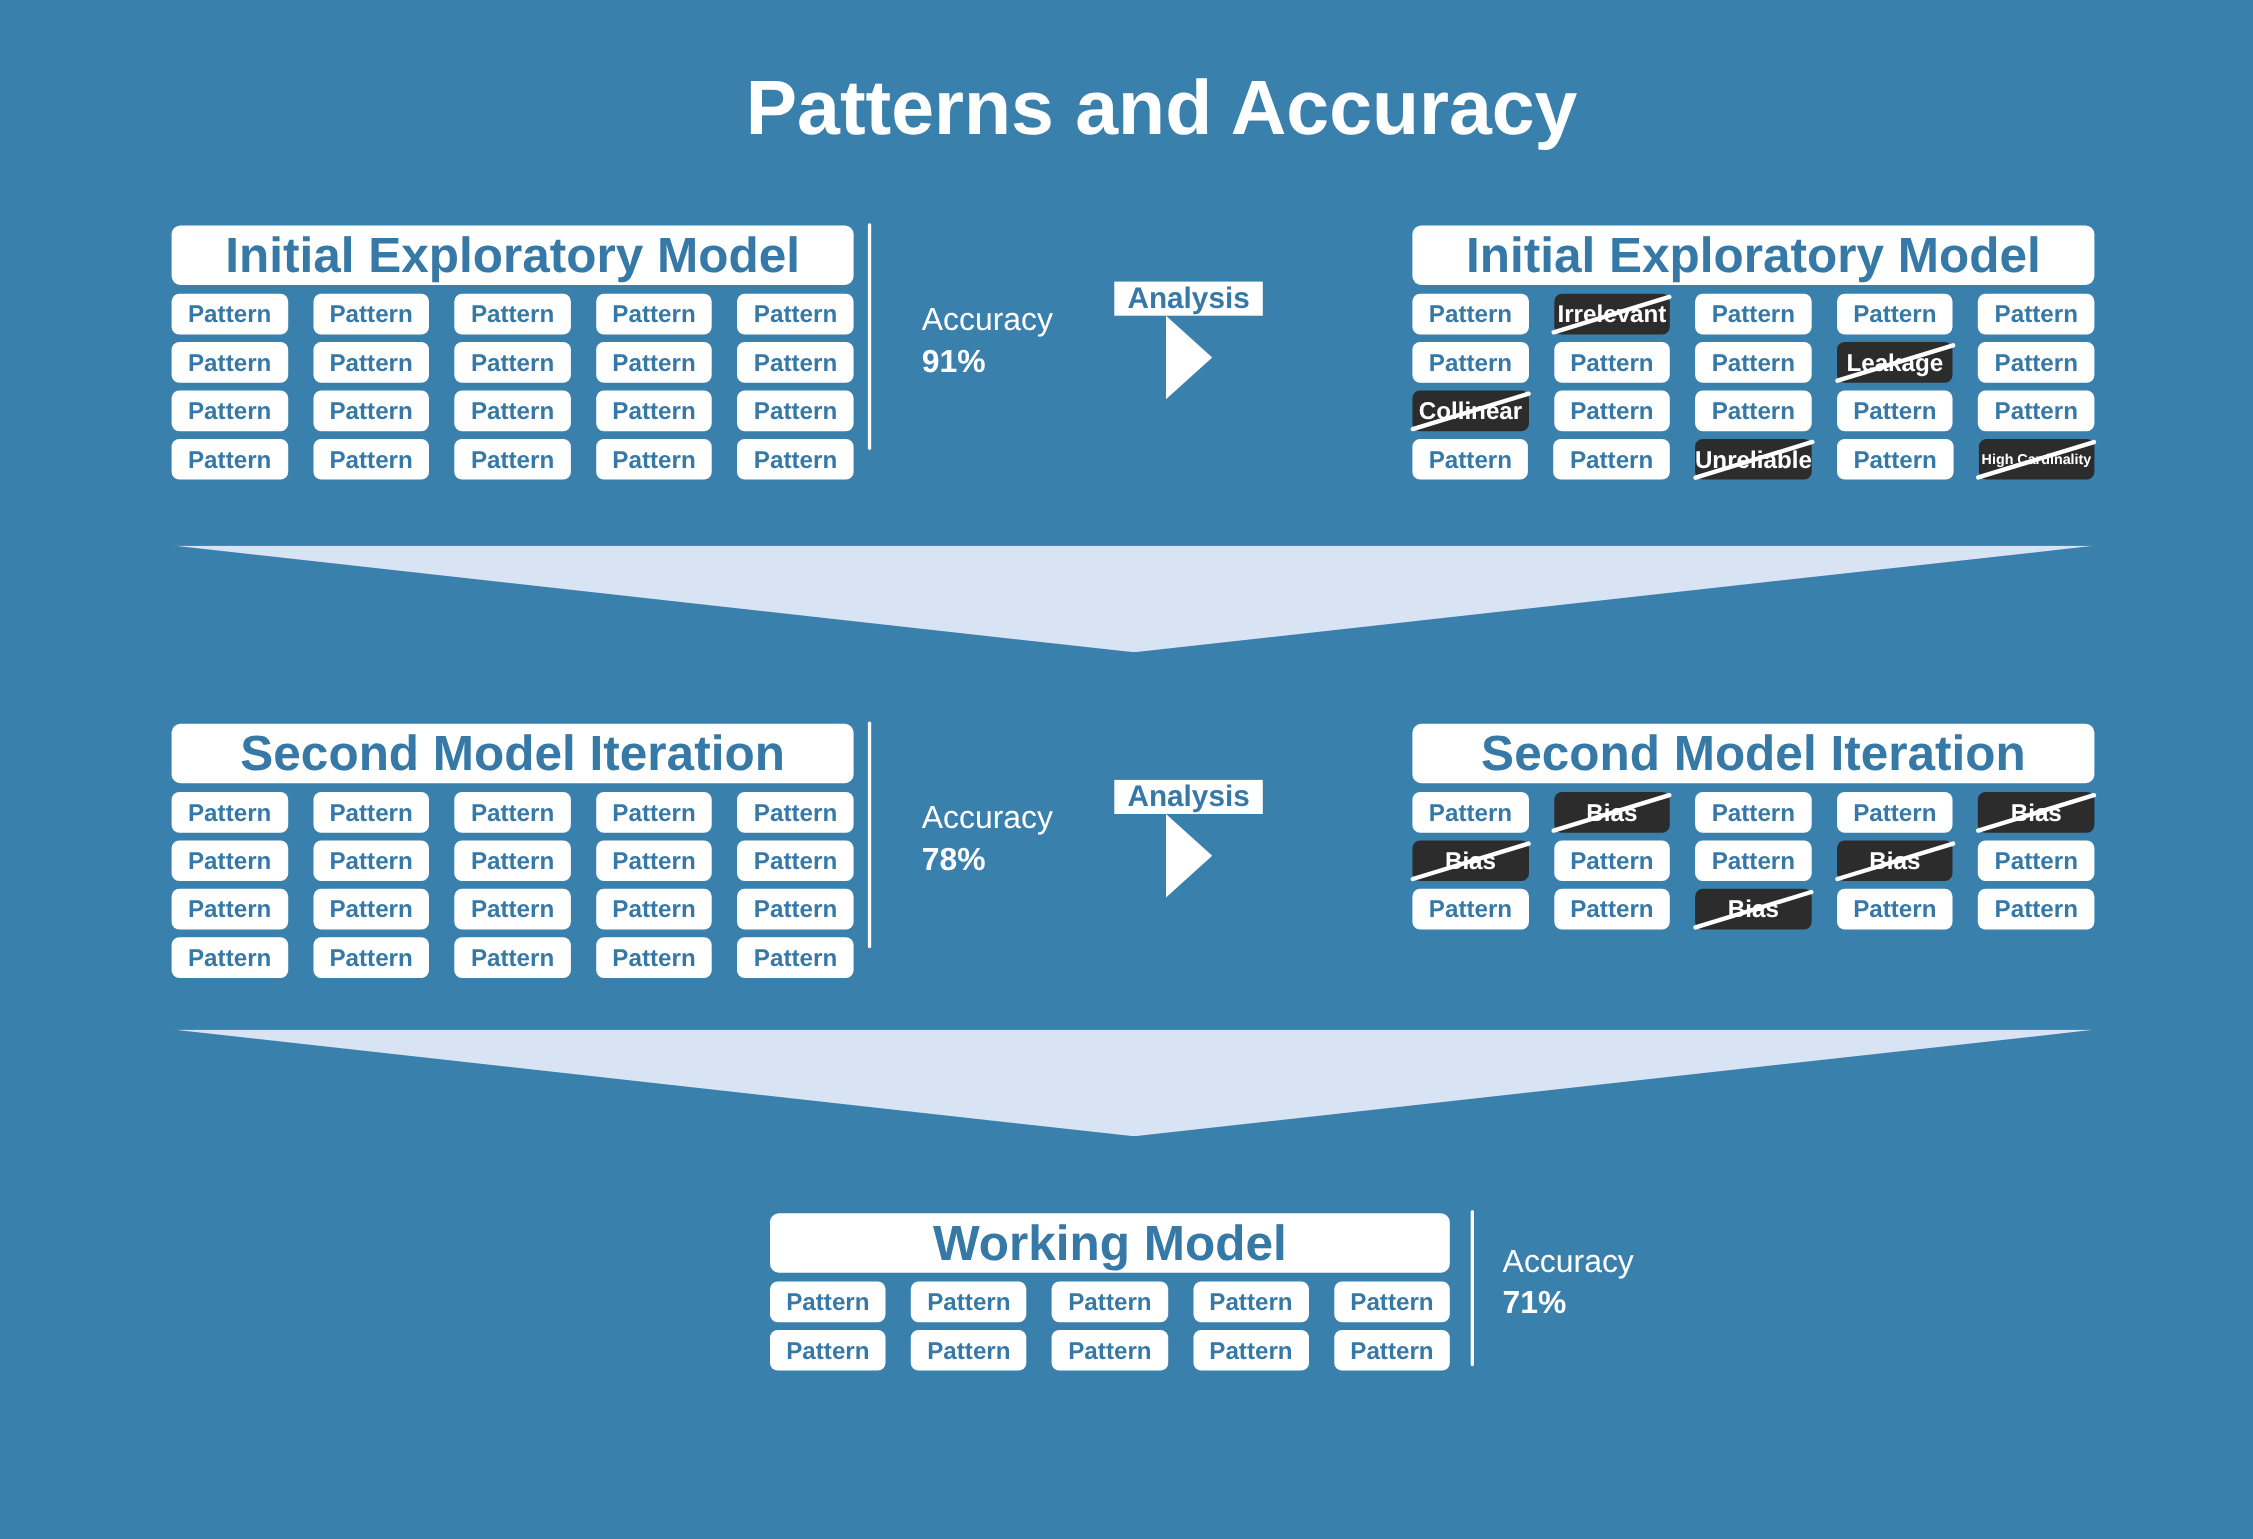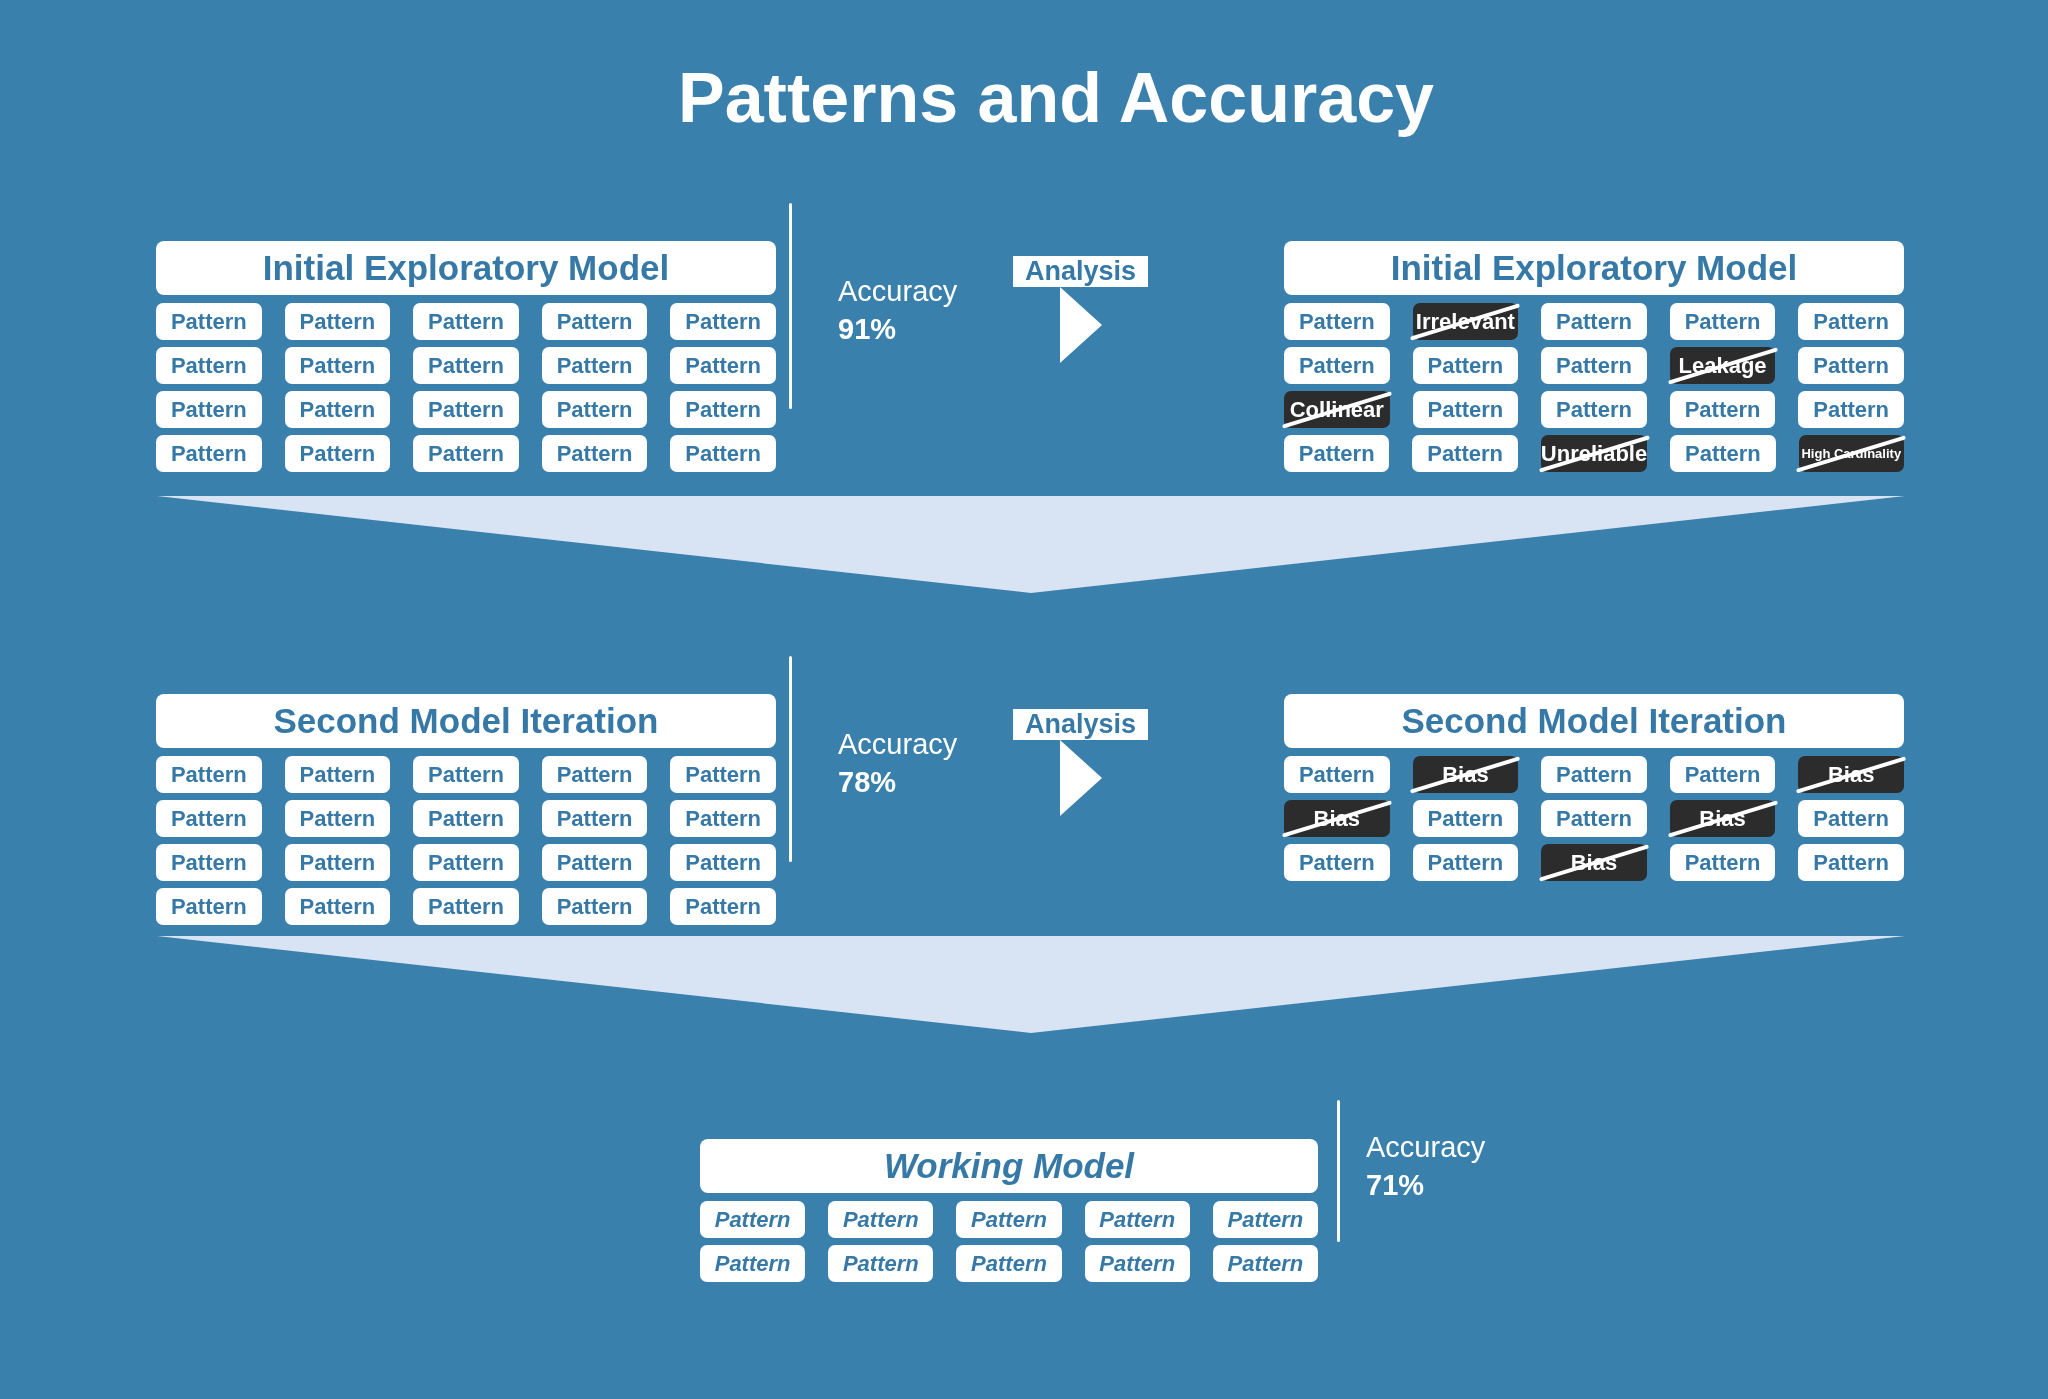--- a/index.html
+++ b/index.html
@@ -29,23 +29,22 @@
     letter-spacing: 0px;
     margin-left: 32px;
   }
   .panel { position: absolute; }
   .panel-header {
     background: var(--white);
     border-radius: 8px;
     height: 54px;
     display: flex; align-items: center; justify-content: center;
     color: var(--blueText);
-    font-size: 35px; font-weight: bold;
+    font-size: 45px; font-weight: bold;
     margin-bottom: 8px;
-    margin-top: 36px;
   }
   .grid { display: flex; flex-direction: column; gap: 7px; }
   .grid-row { display: flex; gap: 23px; }
   .chip {
     flex: 1;
     height: 37px;
     background: var(--white);
     border-radius: 7px;
     display: flex; align-items: center; justify-content: center;
     color: var(--blueText);
@@ -116,21 +115,21 @@
   .s1-arrow { left: 1013px; top: 256px; }
   .chev1    { top: 496px; }
   
   .s2-left  { left: 156px;  top: 658px; width: 620px; }
   .s2-right { left: 1284px; top: 658px; width: 620px; }
   .s2-div   { left: 789px;  top: 656px; height: 206px; }
   .s2-acc   { left: 838px;  top: 725px; }
   .s2-arrow { left: 1013px; top: 709px; }
   .chev2    { top: 936px; }
   
-  .s3-center { left: 700px;  top: 1103px; width: 618px; font-style: italic; }
+  .s3-center { left: 700px;  top: 1103px; width: 618px; }
   .s3-div    { left: 1337px; top: 1100px; height: 142px; }
   .s3-acc    { left: 1366px; top: 1128px; }
 </style>
 </head>
 <body>
 
 <div class="canvas">
 
   <h1 class="title">Patterns and Accuracy</h1>
 

